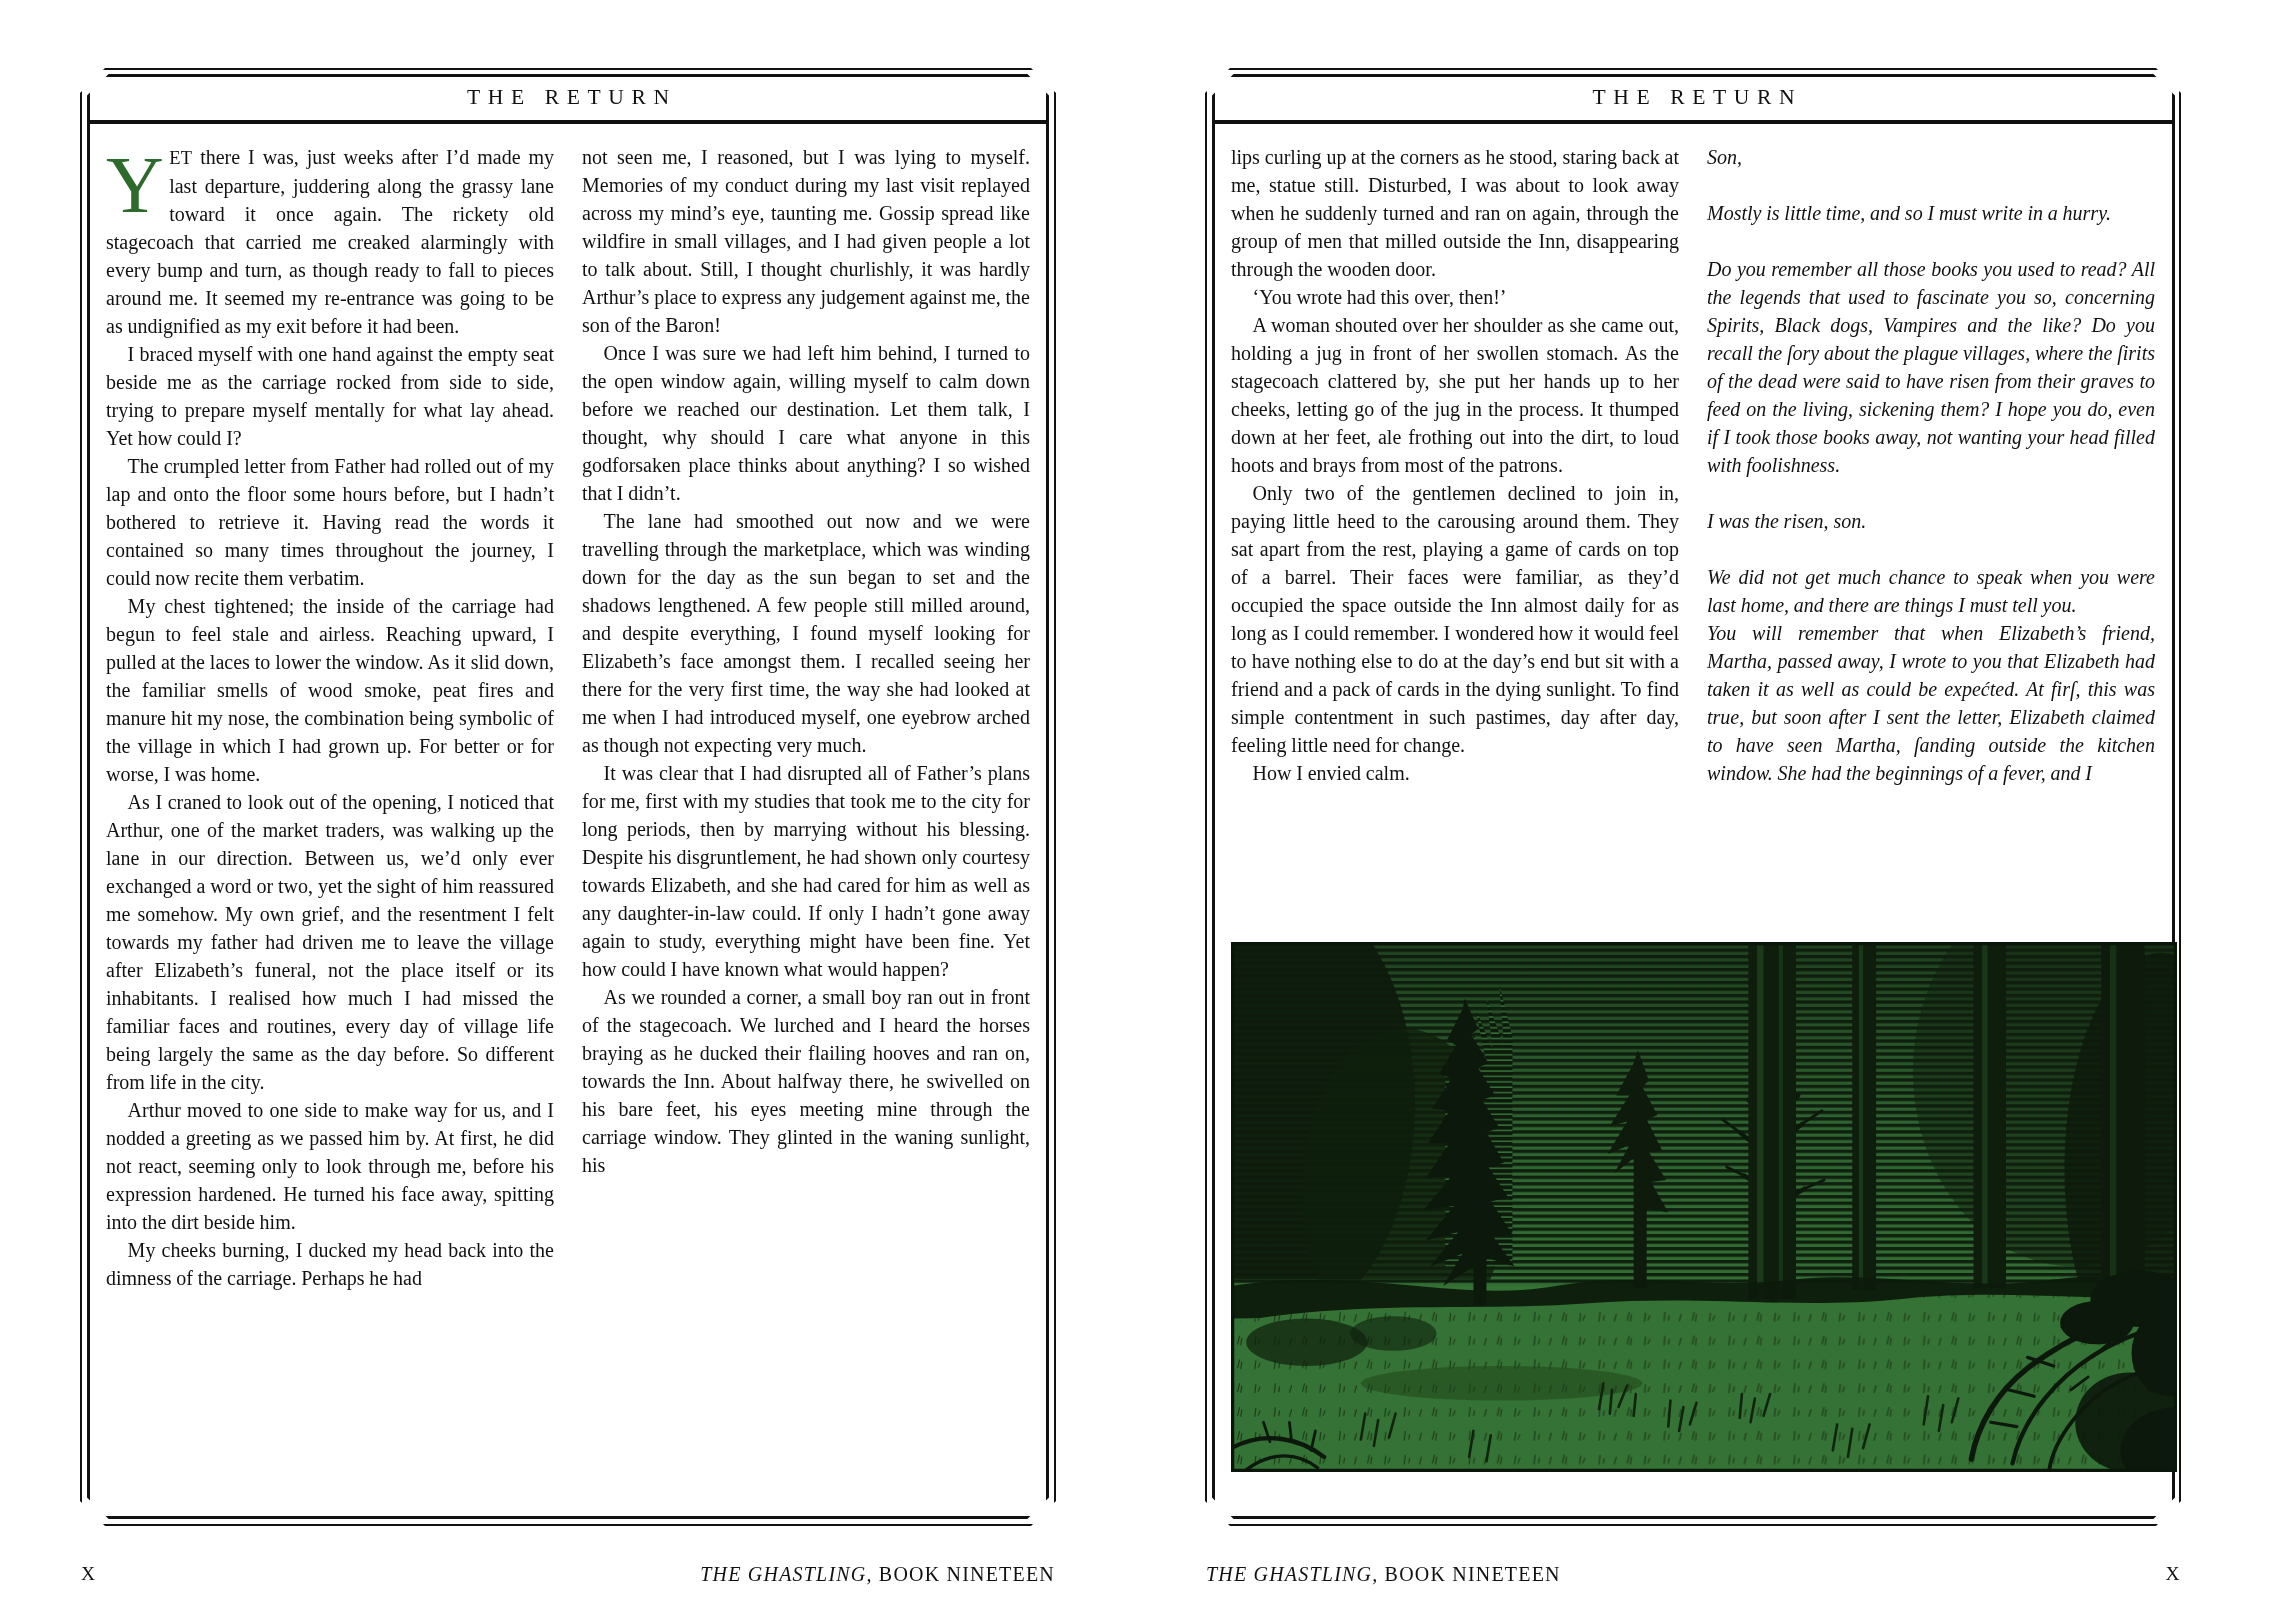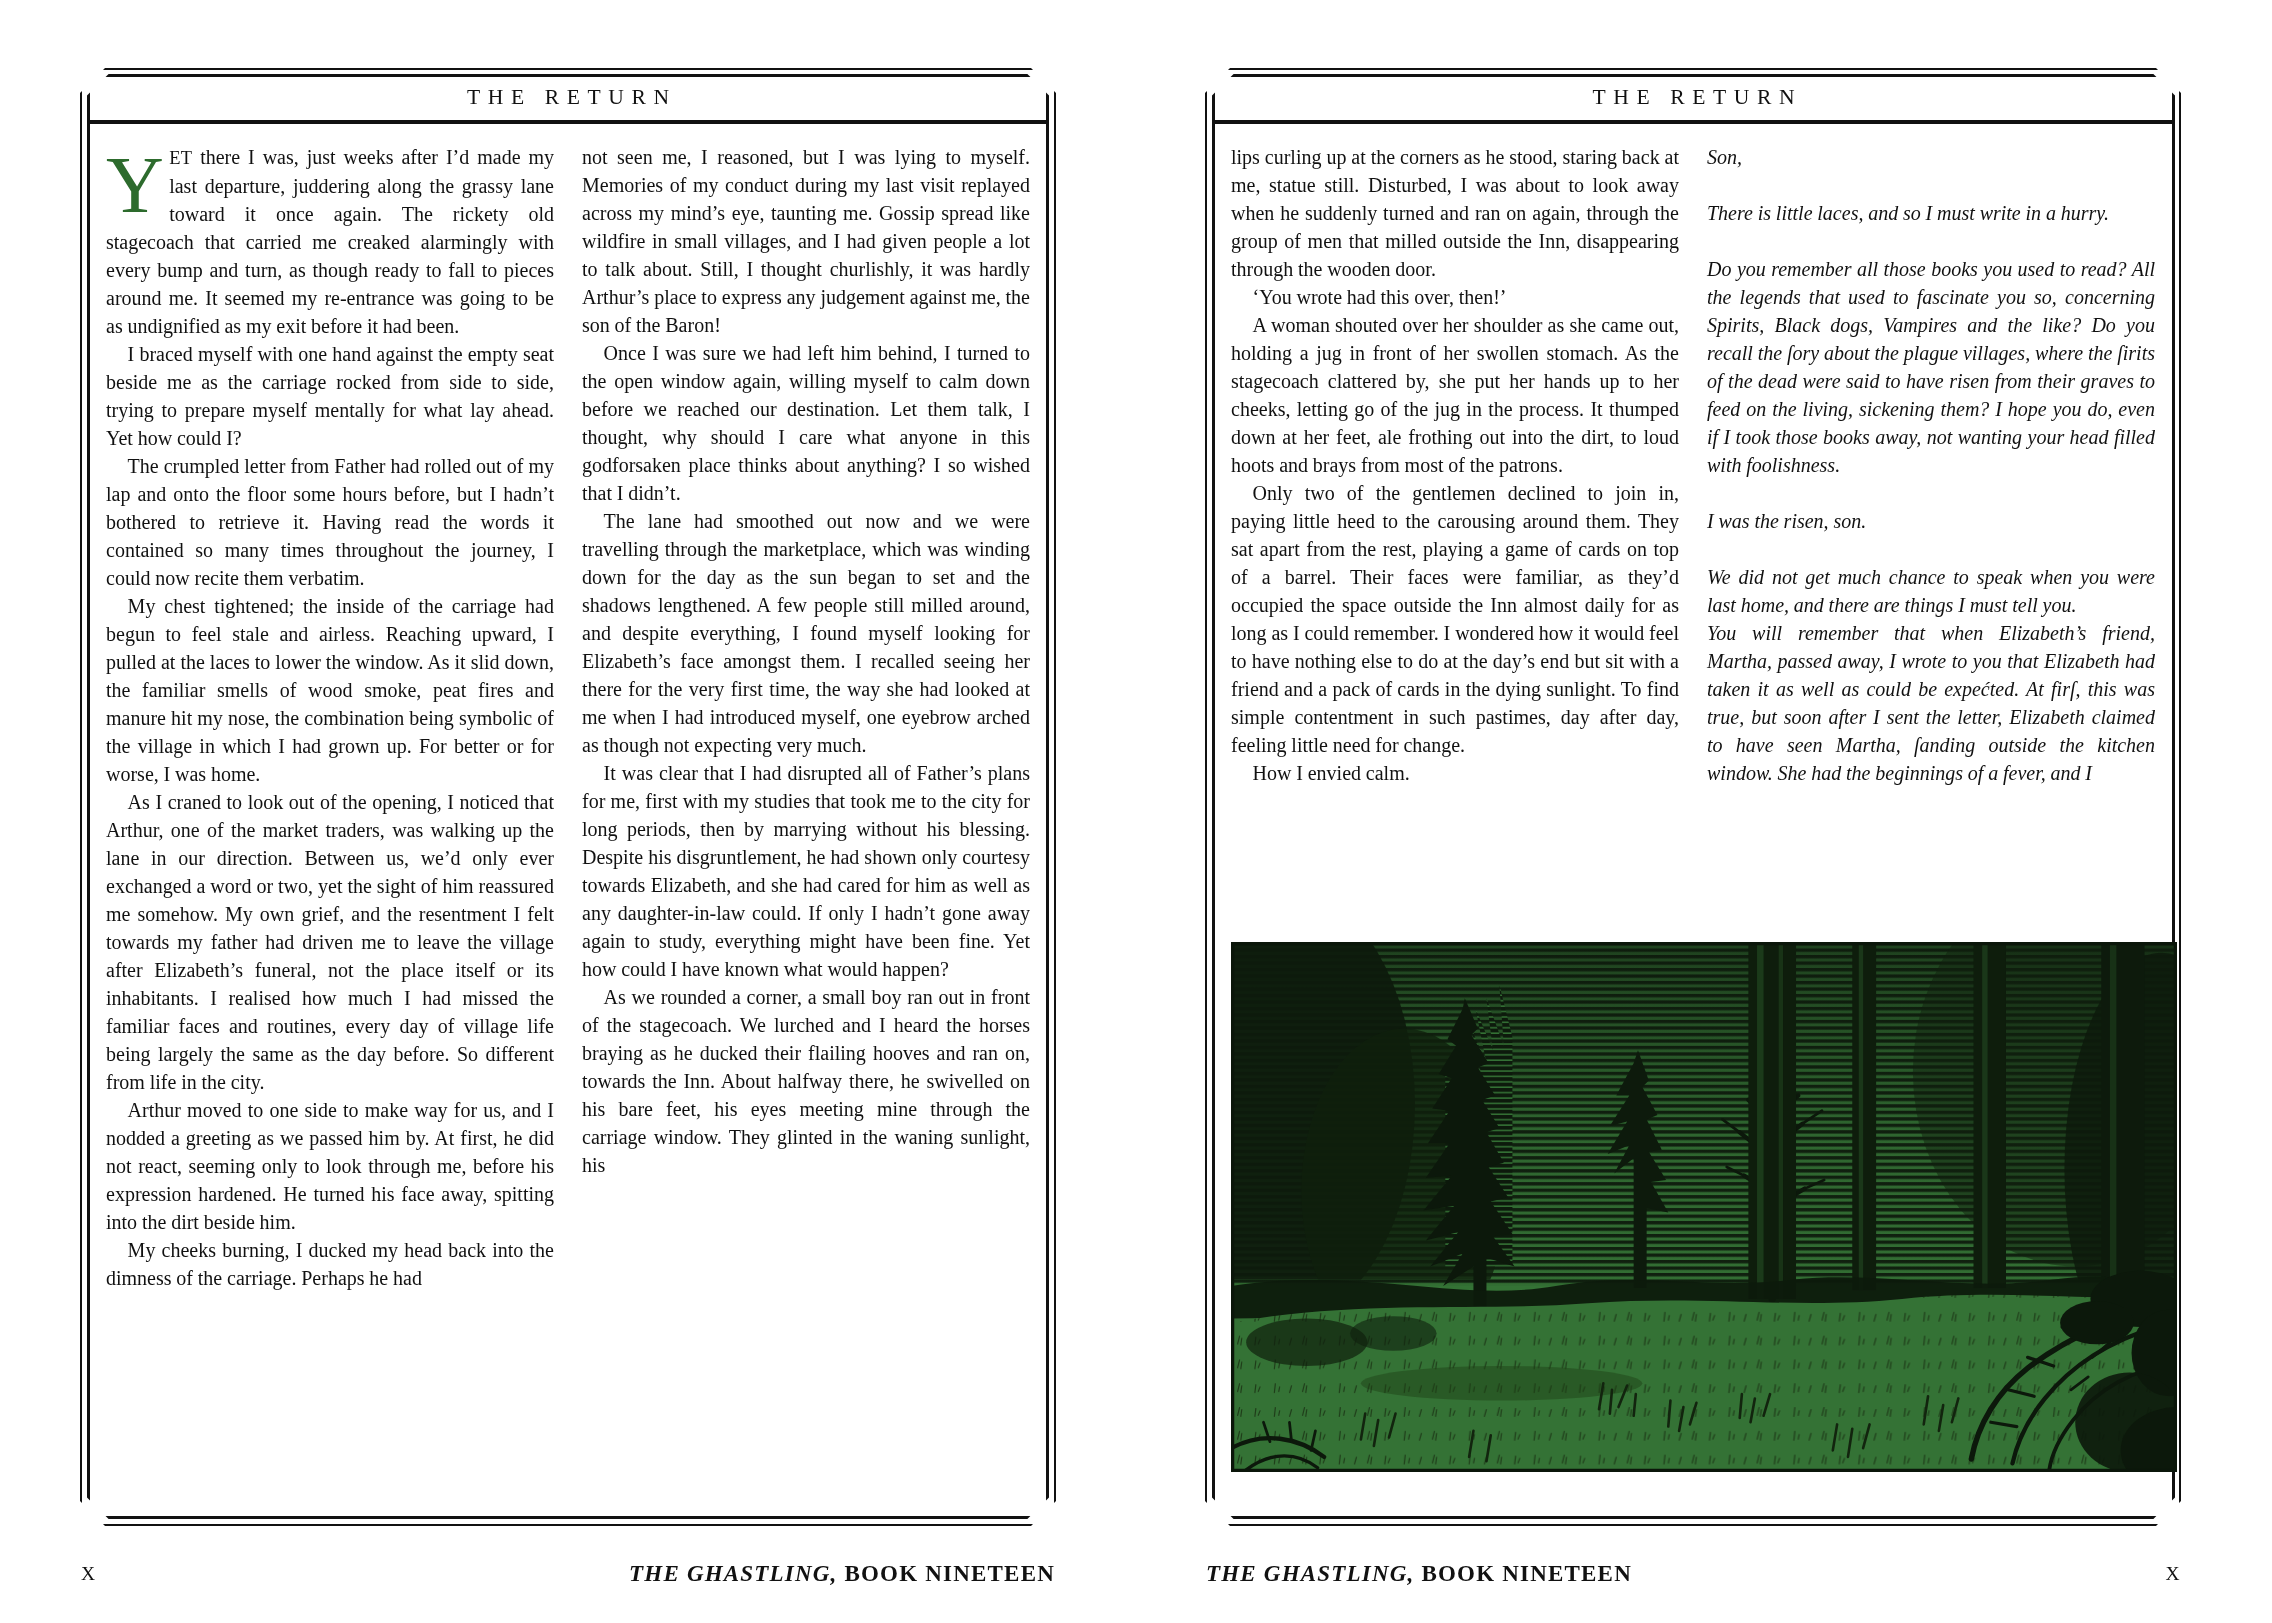--- a/index.html
+++ b/index.html
@@ -143,22 +143,21 @@
     display: flex; align-items: center;
     font-size: 18px;
     color: #111;
   }
   .page.right .footer { left: 70px; right: 92px; }
   .folio { font-size: 19.5px; letter-spacing: 0.5px; }
   .imprint {
     font-style: italic;
     font-variant: small-caps;
     letter-spacing: 1.2px;
-    font-size: 23px;
-    font-weight: bold;
+    font-size: 20px;
   }
   .imprint .bk { font-style: normal; font-variant: small-caps; }
   .footer.left-page { justify-content: space-between; }
   .footer.right-page { justify-content: space-between; }
   .spacer { flex: 1 1 auto; }
 </style>
 </head>
 <body>
 
 <div class="spread">
@@ -214,21 +213,21 @@
       <div class="col">
         <p class="noindent">lips curling up at the corners as he stood, staring back at me, statue still. Disturbed, I was about to look away when he suddenly turned and ran on again, through the group of men that milled outside the Inn, disappearing through the wooden door.</p>
         <p>‘You wrote had this over, then!’</p>
         <p>A woman shouted over her shoulder as she came out, holding a jug in front of her swollen stomach. As the stagecoach clattered by, she put her hands up to her cheeks, letting go of the jug in the process. It thumped down at her feet, ale frothing out into the dirt, to loud hoots and brays from most of the patrons.</p>
         <p>Only two of the gentlemen declined to join in, paying little heed to the carousing around them. They sat apart from the rest, playing a game of cards on top of a barrel. Their faces were familiar, as they’d occupied the space outside the Inn almost daily for as long as I could remember. I wondered how it would feel to have nothing else to do at the day’s end but sit with a friend and a pack of cards in the dying sunlight. To find simple contentment in such pastimes, day after day, feeling little need for change.</p>
         <p>How I envied calm.</p>
       </div>
 
       <div class="col letter">
         <p>Son,</p>
-        <p class="gap">There is little laces, and so I must write in a hurry.</p>
+        <p class="gap">Mostly is little time, and so I must write in a hurry.</p>
         <p class="gap">Do you remember all those books you used to read? All the legends that used to fascinate you so, concerning Spirits, Black dogs, Vampires and the like? Do you recall the ſory about the plague villages, where the ſirits of the dead were said to have risen from their graves to feed on the living, sickening them? I hope you do, even if I took those books away, not wanting your head filled with foolishness.</p>
         <p class="gap">I was the risen, son.</p>
         <p class="gap">We did not get much chance to speak when you were last home, and there are things I must tell you.</p>
         <p>You will remember that when Elizabeth’s friend, Martha, passed away, I wrote to you that Elizabeth had taken it as well as could be expećted. At firſ, this was true, but soon after I sent the letter, Elizabeth claimed to have seen Martha, ſanding outside the kitchen window. She had the beginnings of a fever, and I</p>
       </div>
 
     </div>
 
     <div class="illus-wrap">
       <svg class="illus" viewBox="0 0 874 490" preserveAspectRatio="none">

